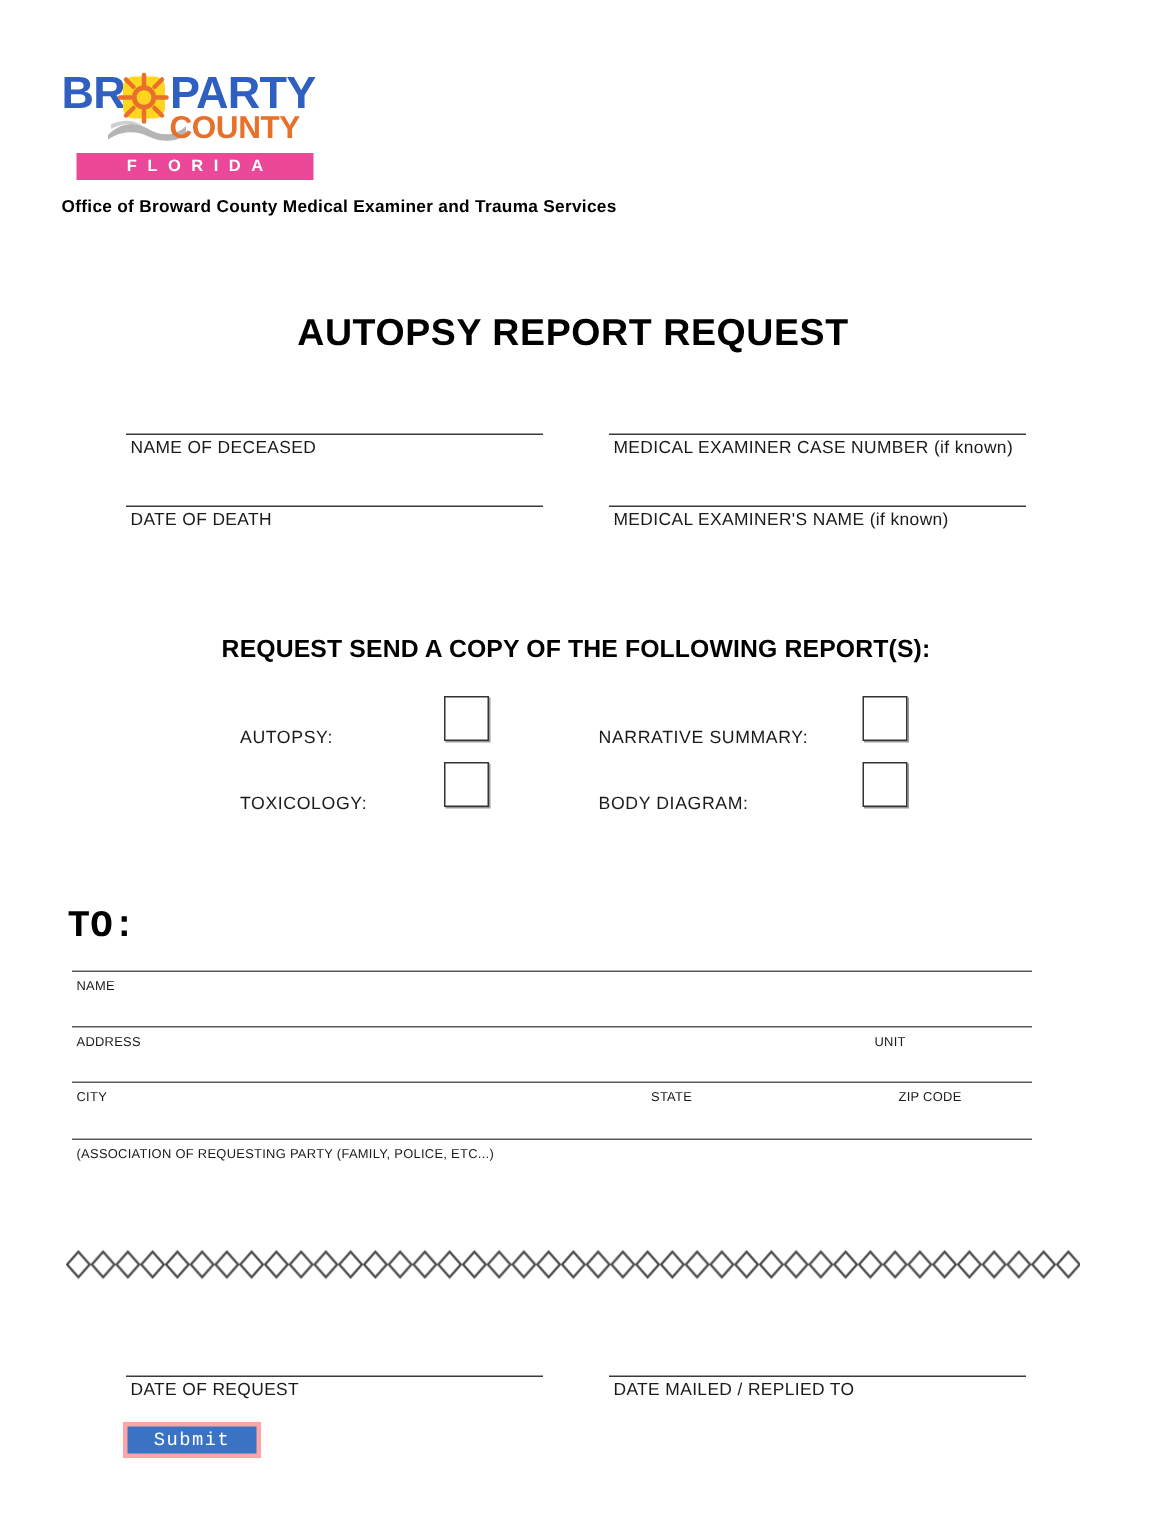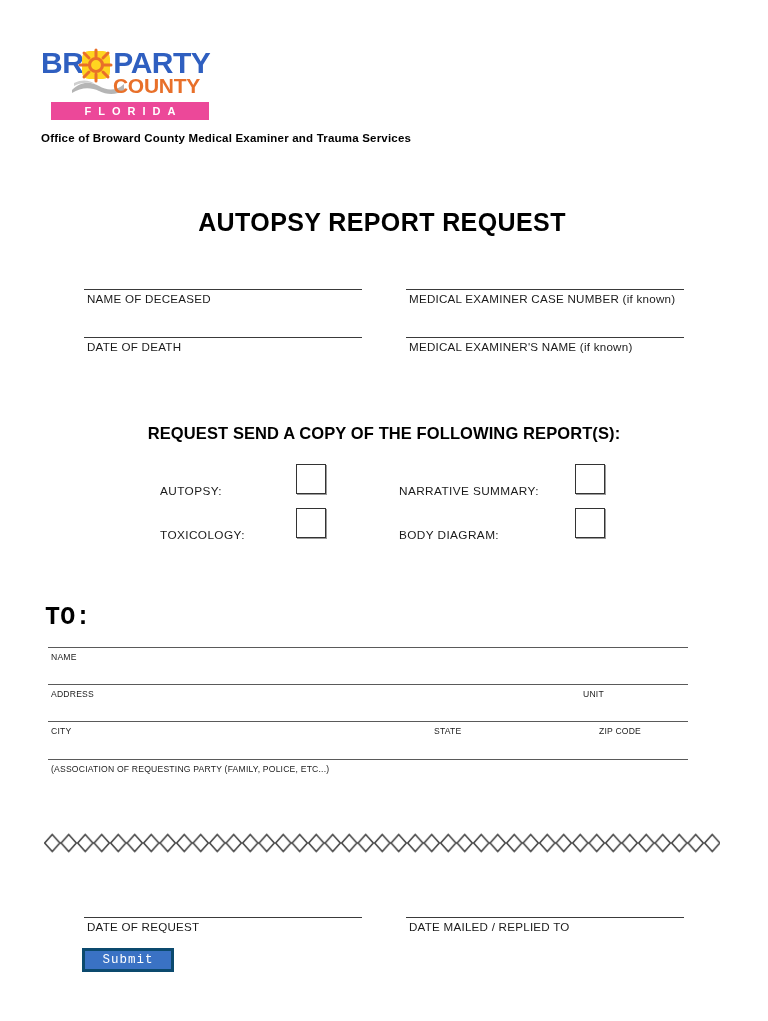--- a/index.html
+++ b/index.html
@@ -208,21 +208,21 @@
   }
 
   
   #submit-button {
     position: absolute;
     left: 82px;
     top: 948px;
     width: 92px;
     height: 24px;
     box-sizing: border-box;
-    border: 3px solid #0c4a6e;
+    border: 3px solid #fca5a5;
     background: #3a72c4;
     color: #ffffff;
     font-family: "Liberation Mono", monospace;
     font-size: 12.5px;
     letter-spacing: 1px;
     text-align: center;
     line-height: 18px;
     cursor: pointer;
     padding: 0;
   }

